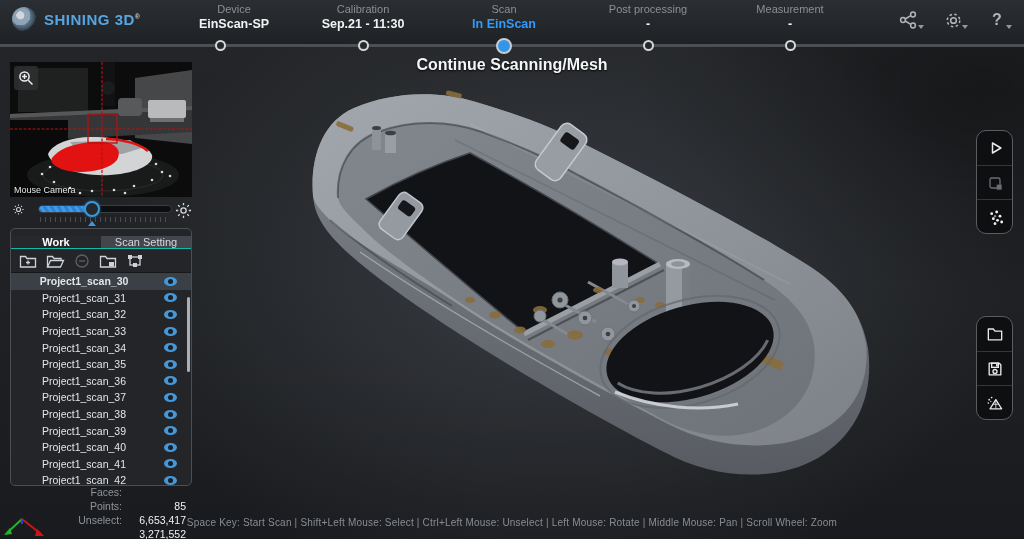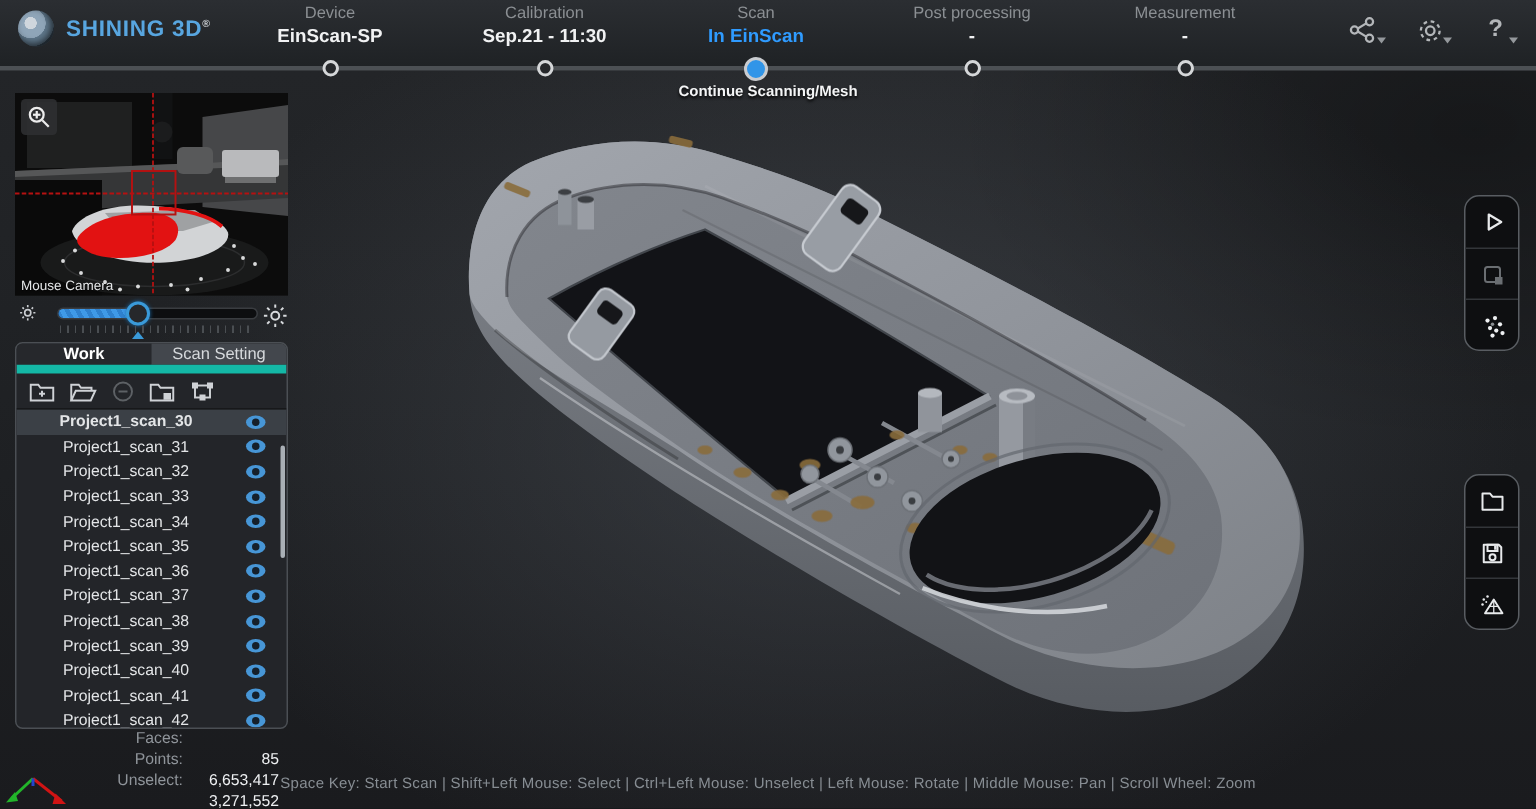--- a/index.html
+++ b/index.html
@@ -25,21 +25,21 @@
   .caret { position:absolute; right:-2px; bottom:2px; width:0; height:0;
     border-left:3.5px solid transparent; border-right:3.5px solid transparent; border-top:4px solid #94989c; }
   .help-glyph { font-size:16px; font-weight:bold; color:#b3b6b9; }
 
   
   .progress-line { position:absolute; left:0; top:44px; width:1024px; height:3px; background:#4c5054; z-index:31; }
   .dot { position:absolute; top:40px; width:11px; height:11px; border-radius:50%;
     background:#26282b; border:2.5px solid #d5d7d9; margin-left:-5.5px; z-index:32; }
   .dot.active { width:16px; height:16px; top:38px; margin-left:-8px; background:#3195e8; border:2.5px solid #c9ccd0; }
   .subtitle { position:absolute; left:0; top:56px; width:1024px; text-align:center;
-    font-size:10px; font-weight:bold; color:#f4f5f6; text-shadow:0 1px 2px #000; z-index:31; }
+    font-size:16px; font-weight:bold; color:#f4f5f6; text-shadow:0 1px 2px #000; z-index:31; }
 
   
   .viewport { position:absolute; left:0; top:47px; width:1024px; height:492px;
     background:
       radial-gradient(640px 430px at 54% 48%, rgba(86,91,99,.45), rgba(86,91,99,0) 72%),
       radial-gradient(500px 300px at 96% 8%, rgba(0,0,0,.35), rgba(0,0,0,0) 70%),
       linear-gradient(180deg,#232528 0%, #1e2023 55%, #1a1b1e 100%); }
   .model-svg { position:absolute; left:0; top:-47px; width:1024px; height:539px; }
   .axes-svg { position:absolute; left:0px; top:448px; width:60px; height:44px; }
   .hint { position:absolute; left:0; top:470px; width:1024px; text-align:center;
@@ -62,21 +62,21 @@
     background:#26282b; border:2.5px solid #3a9ad9; box-shadow:0 0 3px #1b6fb0; }
   .ticks { position:absolute; left:30px; top:18px; width:130px; height:5px;
     background:repeating-linear-gradient(90deg,#4a4e52 0 1px, transparent 1px 5px); }
   .tick-marker { position:absolute; top:22px; width:0; height:0; margin-left:-4px;
     border-left:4px solid transparent; border-right:4px solid transparent; border-bottom:5px solid #3a9ad9; }
 
   
   .work-panel { position:absolute; left:10px; top:228px; width:182px; height:258px; z-index:20;
     background:#232529; border:1px solid #4b4f54; border-radius:5px; overflow:hidden;
     display:flex; flex-direction:column; }
-  .tabs { display:flex; height:20px; flex:0 0 20px; border-bottom:6px solid #14b8a6; }
+  .tabs { display:flex; height:20px; flex:0 0 20px; border-bottom:1px solid #14b8a6;align-items:flex-end; }
   .tab { flex:1; display:flex; align-items:center; justify-content:center; font-size:11px; color:#d6d9dc;
     background:#43474d; }
   .tab.active { background:#26282c; color:#ffffff; font-weight:bold; }
   .panel-toolbar { height:24px; flex:0 0 24px; display:flex; align-items:center; gap:9px; padding:0 8px;
     border-bottom:1px solid #17181a; }
   .scan-list { flex:1; position:relative; overflow:hidden; }
   .scan-row { height:16.6px; display:flex; align-items:center; font-size:10.5px; color:#e3e5e7; position:relative; }
   .scan-row.selected { background:#3b4046;font-weight:bold; }
   .scan-name { position:absolute; left:0; right:34px; text-align:center; }
   .eye { position:absolute; right:14px; top:50%; width:13px; height:9px; margin-top:-4.5px; border-radius:50%;
@@ -222,21 +222,21 @@
 
     <div class="hint">Space Key: Start Scan | Shift+Left Mouse: Select | Ctrl+Left Mouse: Unselect | Left Mouse: Rotate | Middle Mouse: Pan | Scroll Wheel: Zoom</div>
   </div>
 
   <div class="topbar">
     <div class="brand">
       <div class="brand-globe"></div>
       <div class="brand-text"><span>SHINING 3D</span><sup class="brand-reg">®</sup></div>
     </div>
 
-    <div class="step" style="left:220px">
+    <div class="step" style="left:234px">
       <div class="step-label">Device</div>
       <div class="step-value">EinScan-SP</div>
     </div>
     <div class="step" style="left:363px">
       <div class="step-label">Calibration</div>
       <div class="step-value">Sep.21 - 11:30</div>
     </div>
     <div class="step active" style="left:504px">
       <div class="step-label">Scan</div>
       <div class="step-value">In EinScan</div>

